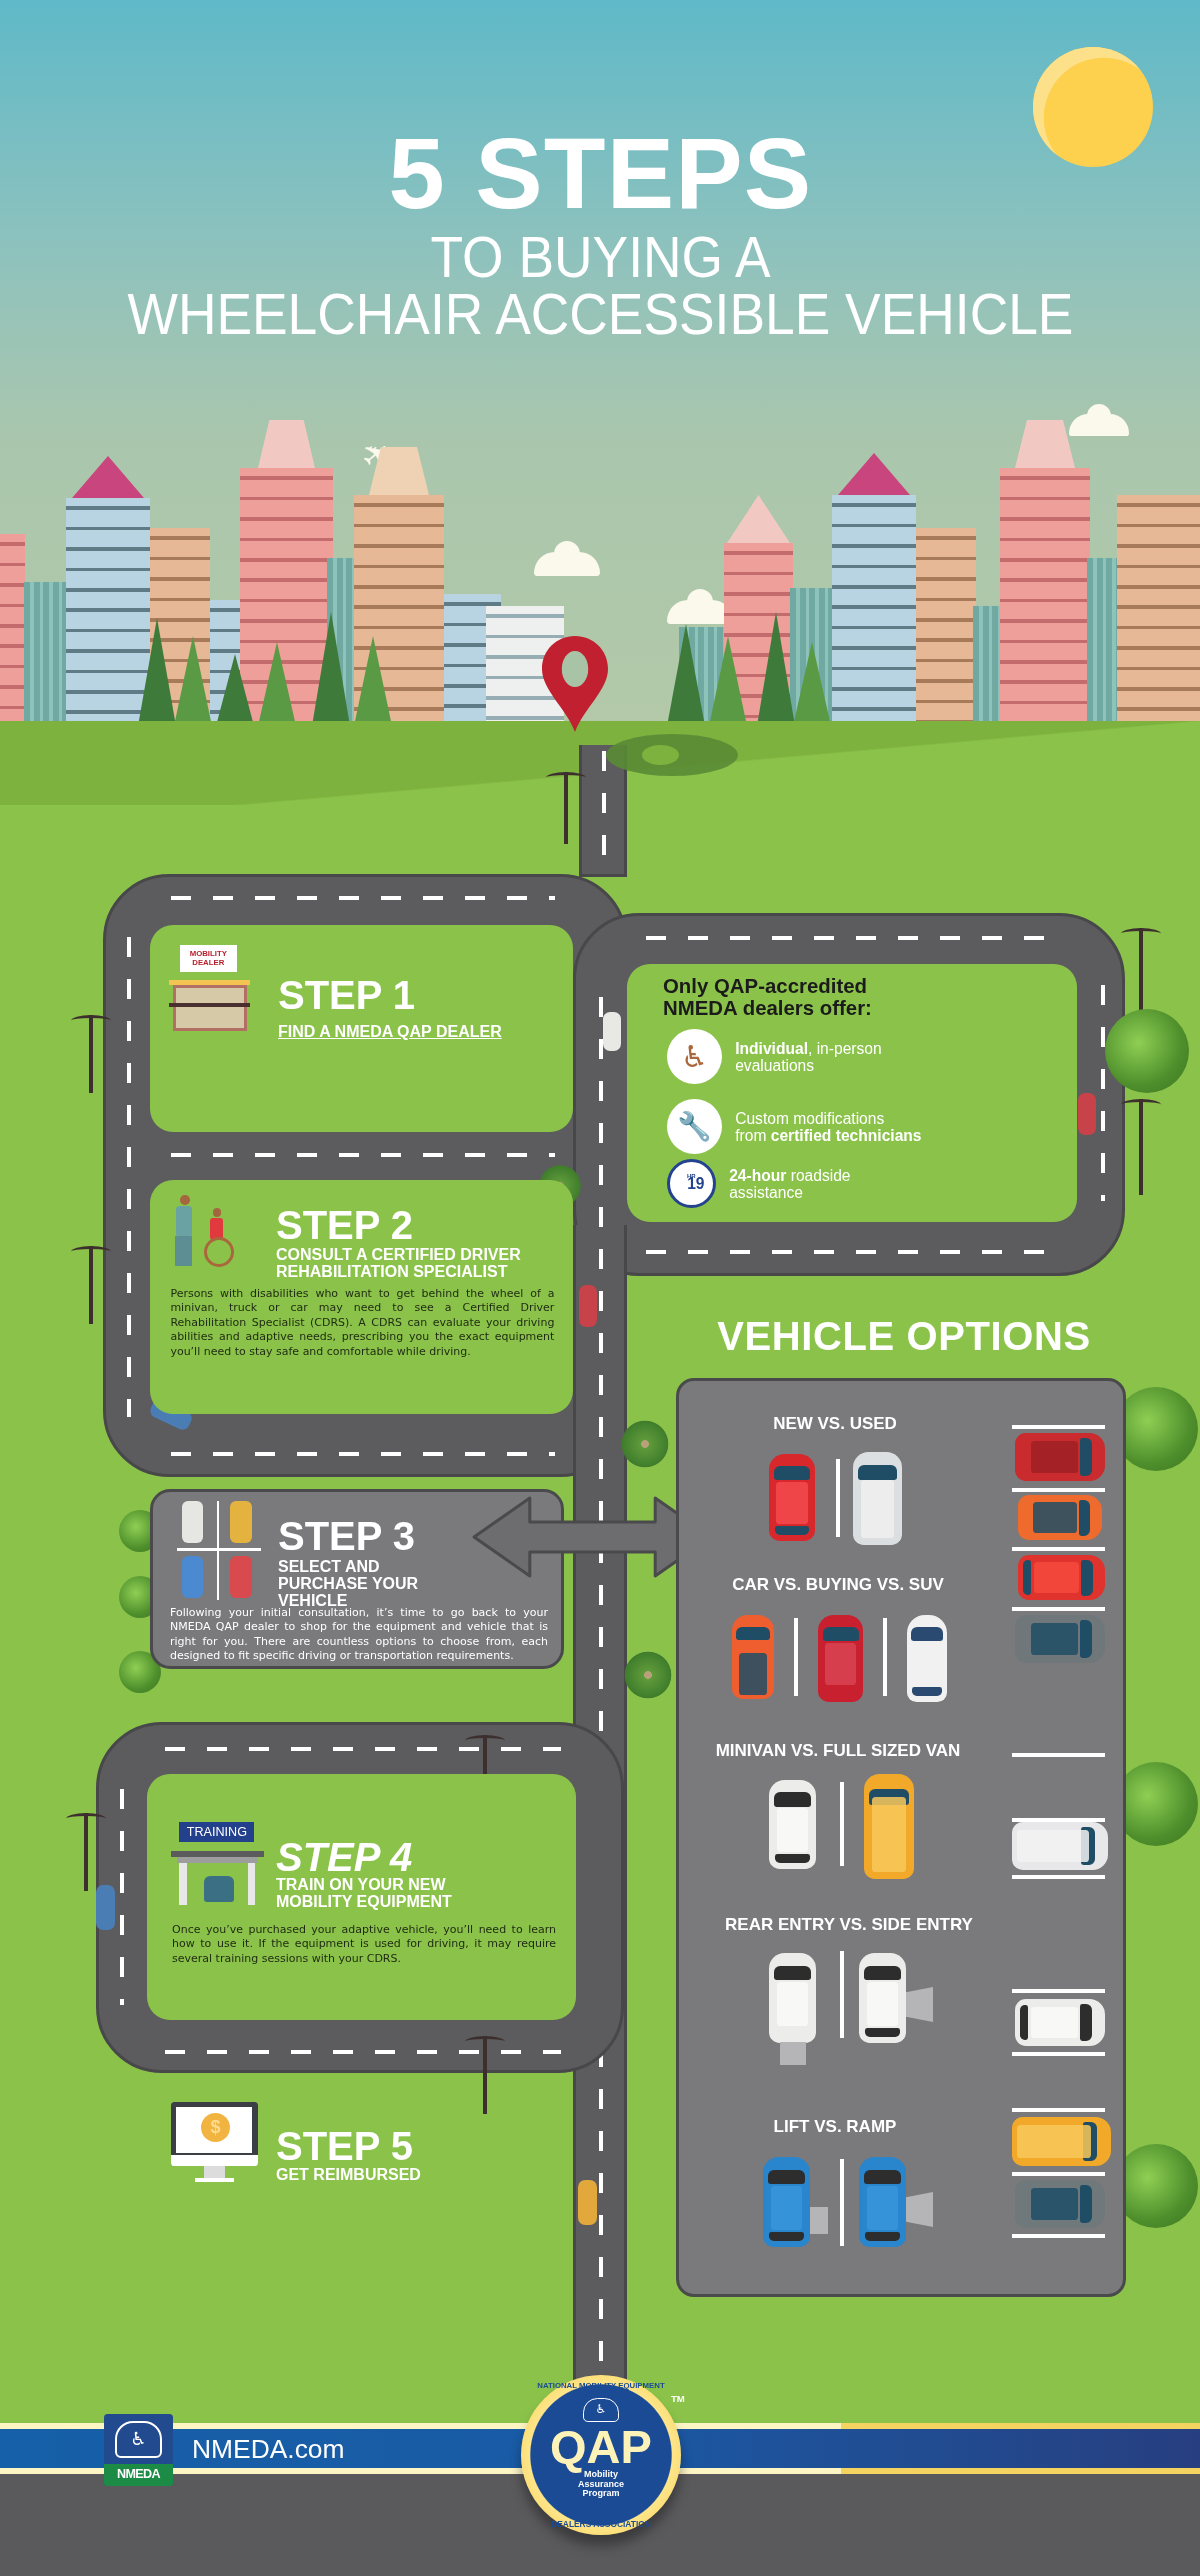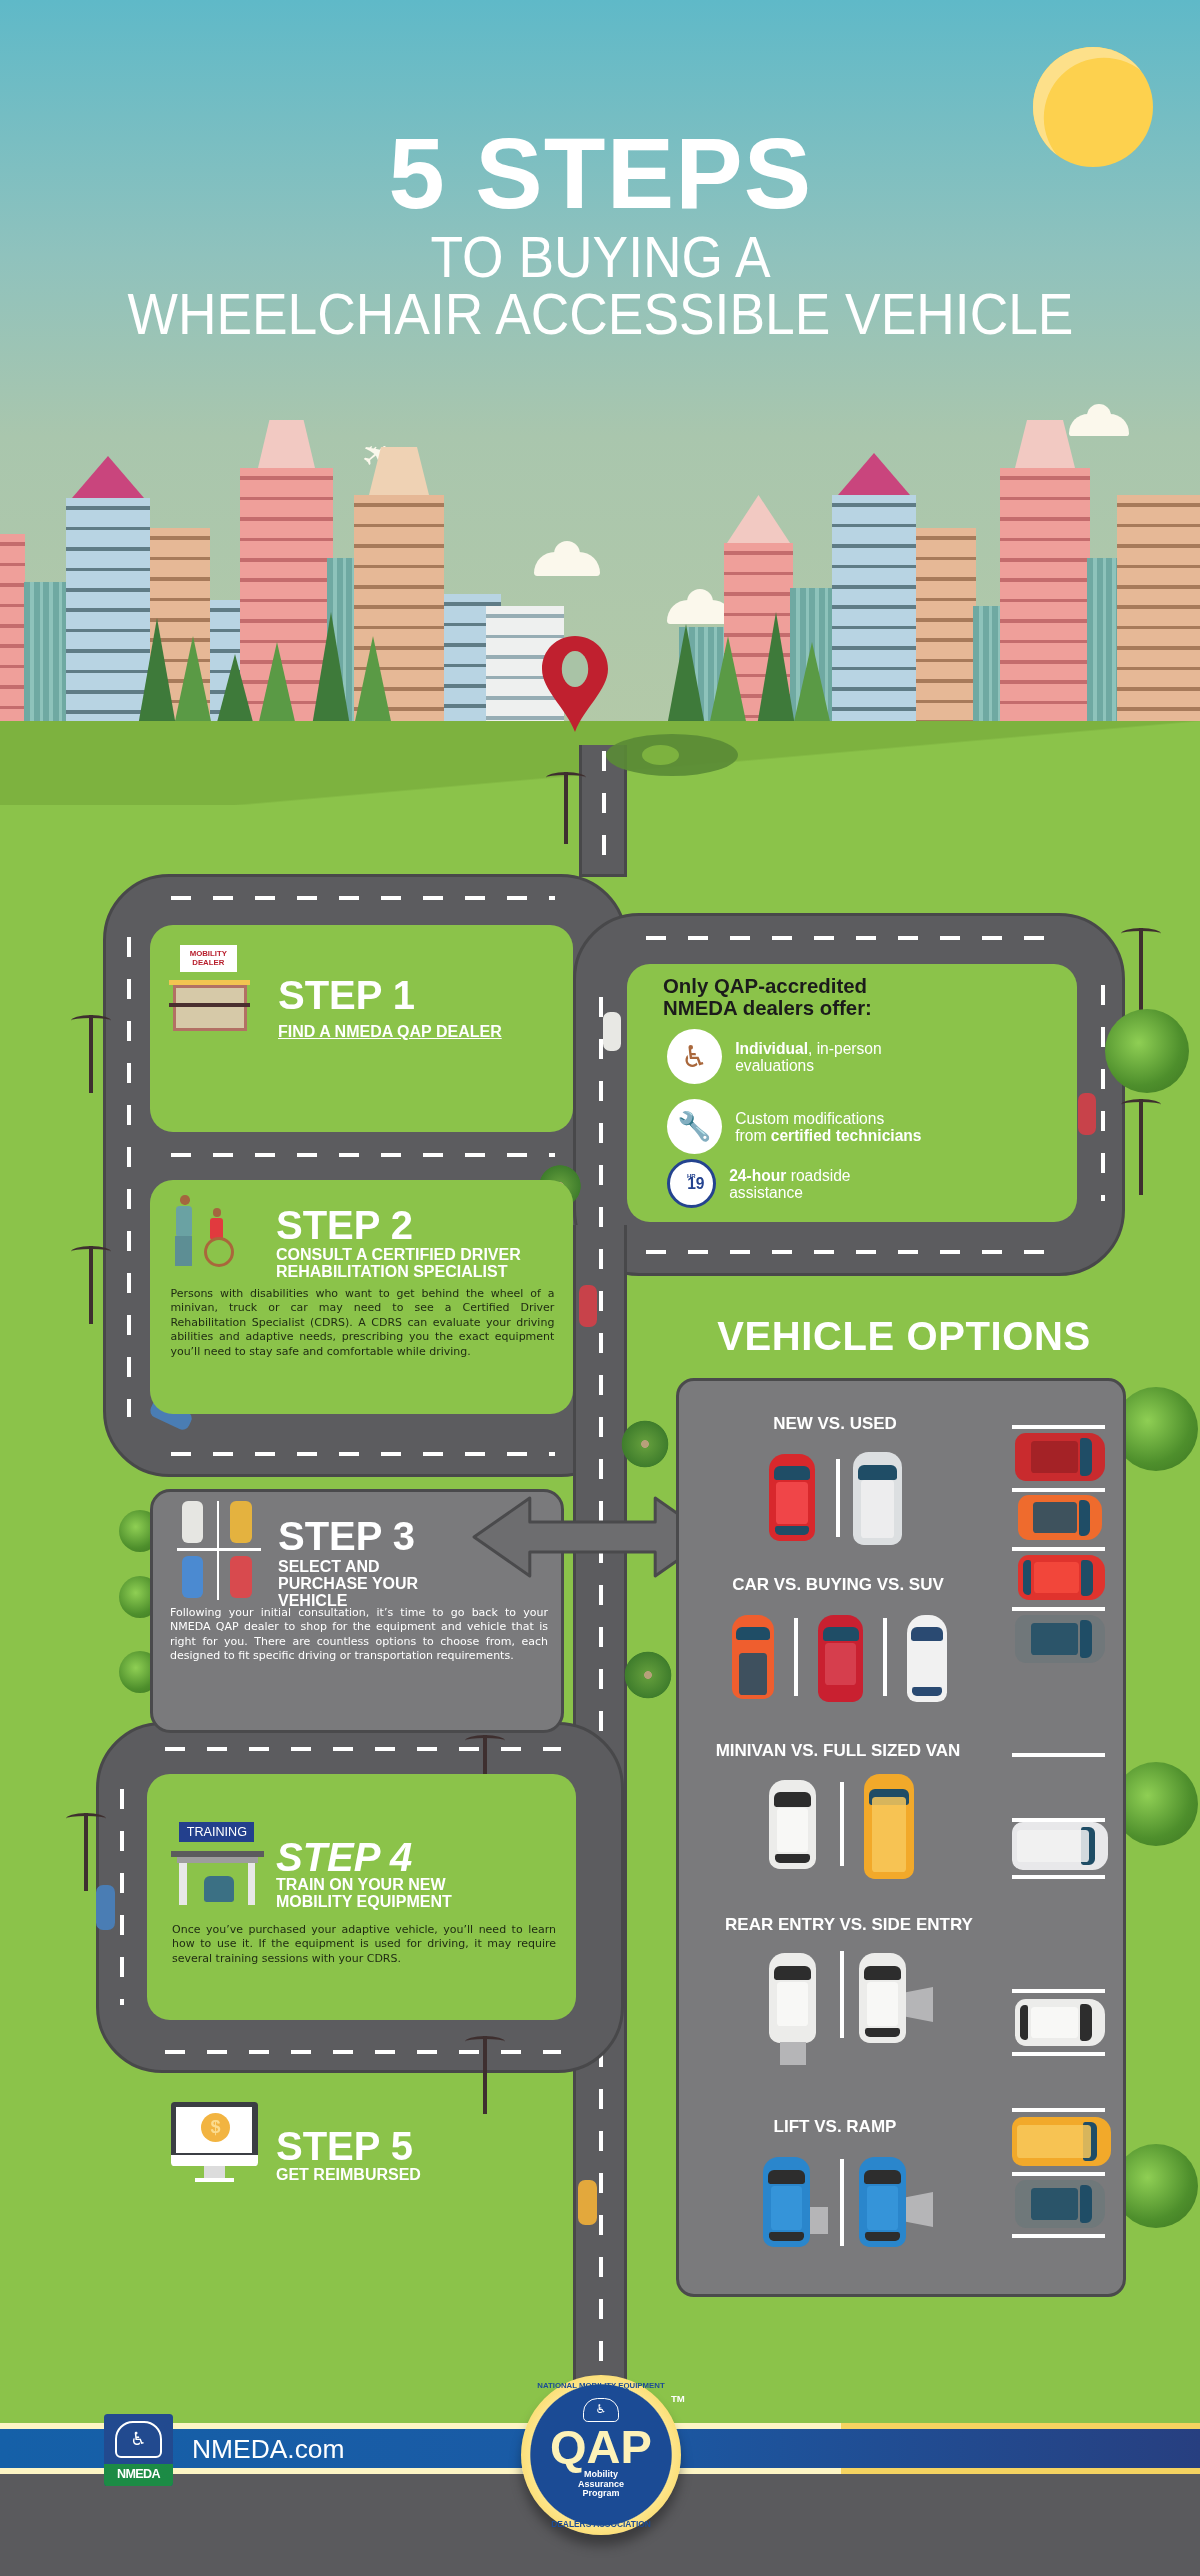--- a/index.html
+++ b/index.html
@@ -263,21 +263,21 @@
       <span style="font-family:'Liberation Sans',sans-serif;font-weight:bold;color:#24438f;font-size:6px;line-height:1;position:relative;top:-7.2px;left:8.4px;">HR</span>
       <span style="font-family:'Liberation Sans',sans-serif;font-weight:bold;color:#24438f;font-size:15.6px;line-height:1;">19</span>
     </div>
     <div class="offer-text">
       <div><b>24-hour</b><span> roadside</span></div>
       <div>assistance</div>
     </div>
   </div>
 </div>
 
-<div class="abs panel-gray" style="left:150px;top:1489px;width:414px;height:244px;">
+<div class="abs panel-gray" style="left:150px;top:1489px;width:414px;height:180px;">
   <div class="abs" style="left:24px;top:9px;width:84px;height:102px;">
     <div class="abs" style="left:4.8px;top:0;width:21.6px;height:42px;background:#e6e6e2;border-radius:6px;"></div>
     <div class="abs" style="left:53px;top:0;width:21.6px;height:42px;background:#e4b23f;border-radius:6px;"></div>
     <div class="abs" style="left:0;top:47px;width:84px;height:3px;background:#fff;"></div>
     <div class="abs" style="left:40px;top:0;width:2.4px;height:99px;background:#fff;"></div>
     <div class="abs" style="left:4.8px;top:55px;width:21.6px;height:42px;background:#4b8ad1;border-radius:6px;"></div>
     <div class="abs" style="left:53px;top:55px;width:21.6px;height:42px;background:#d84a4e;border-radius:6px;"></div>
   </div>
   <div class="abs step-num" style="left:125px;top:24px;">STEP 3</div>
   <div class="abs step-sub" style="left:125px;top:67px;width:192px;">SELECT AND PURCHASE YOUR VEHICLE</div>

